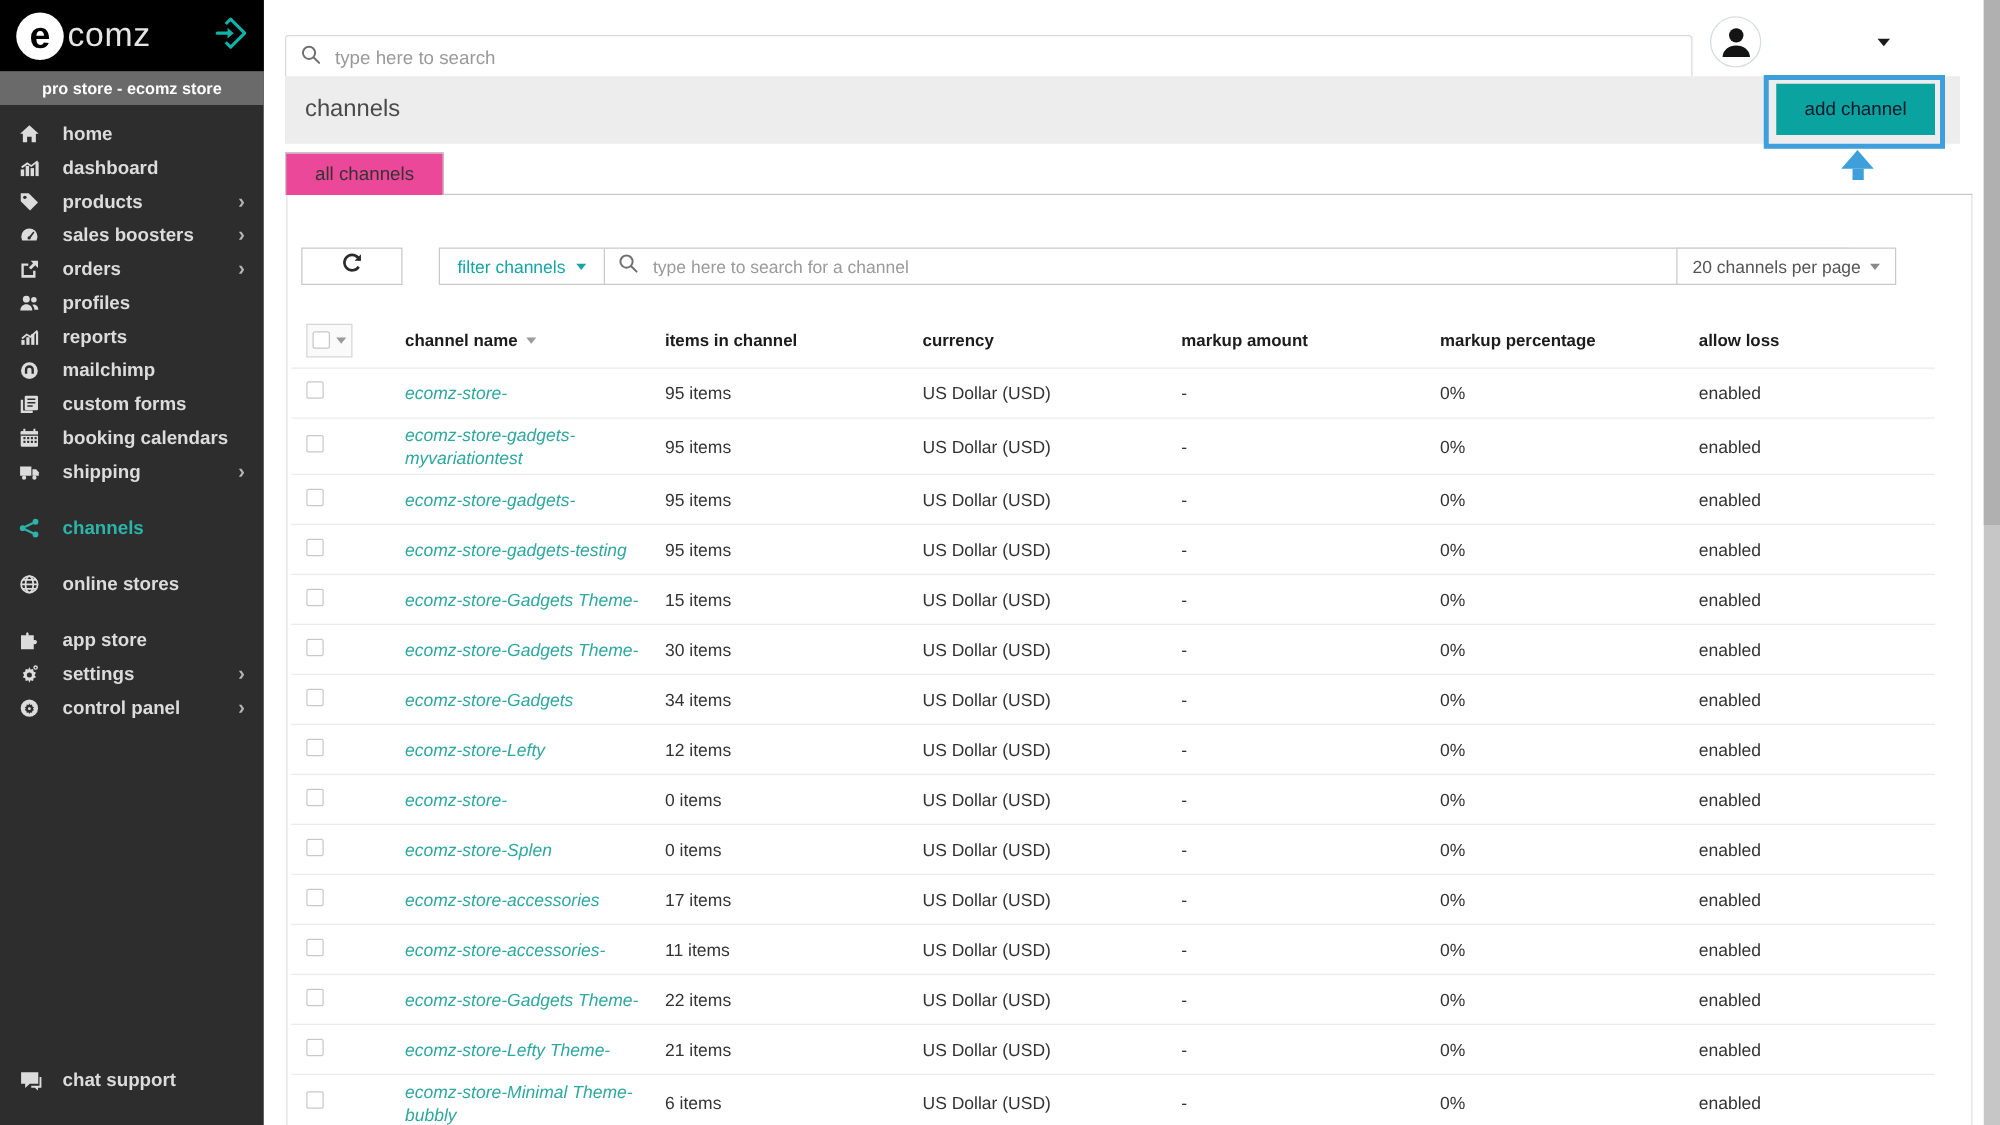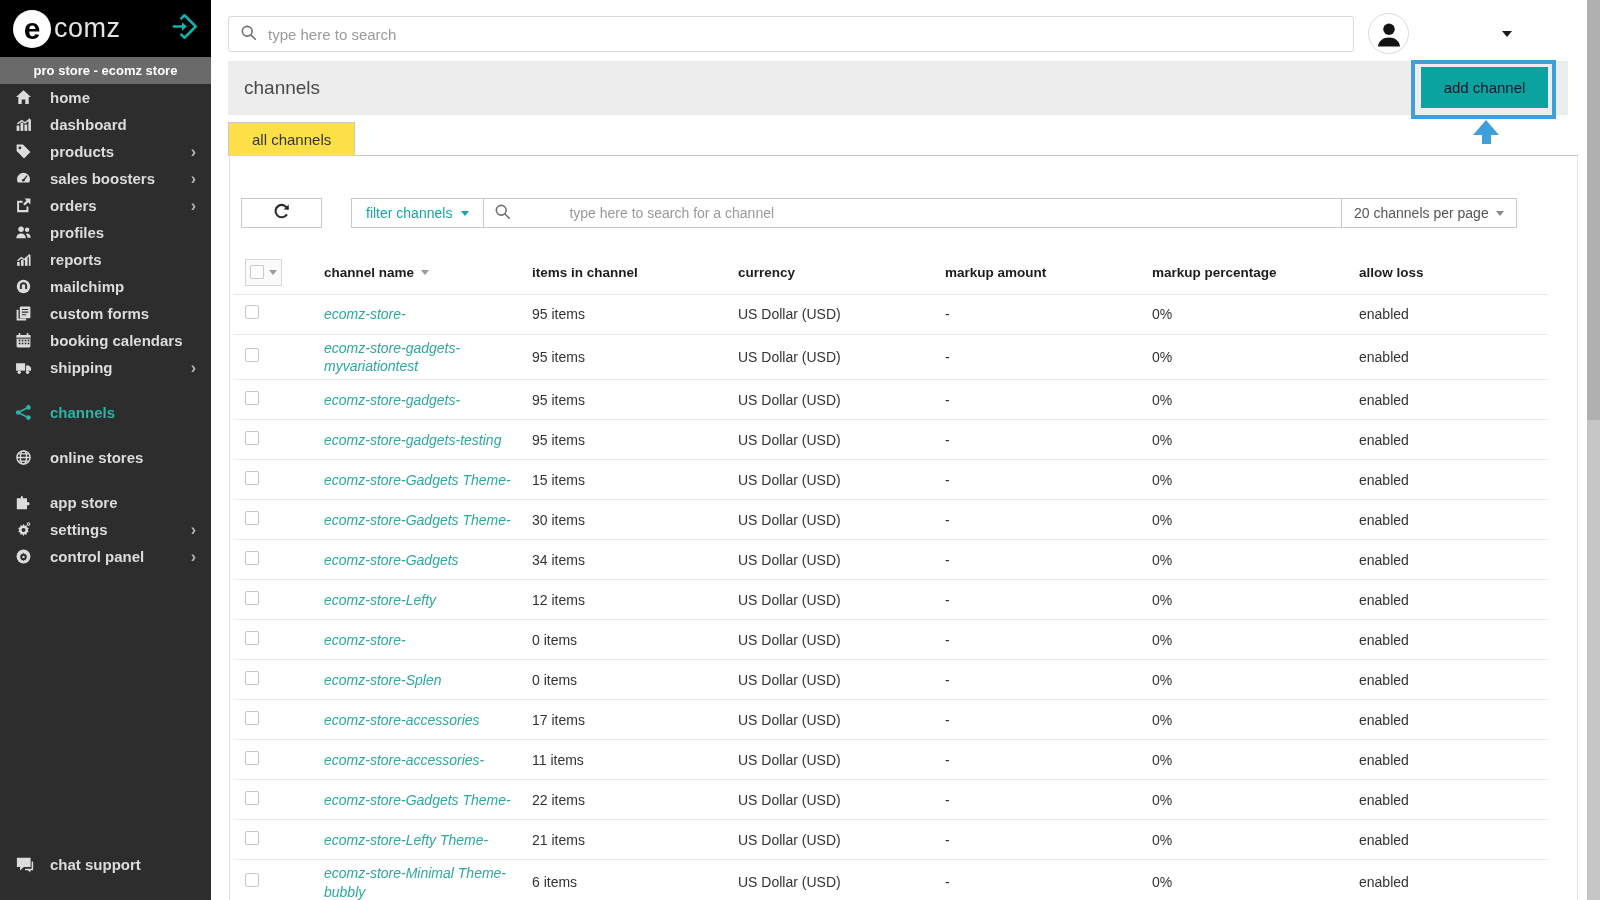--- a/index.html
+++ b/index.html
@@ -8,35 +8,35 @@
 
   
   .sidebar{position:absolute;left:0;top:0;width:211px;height:900px;background:#2e2d2d;z-index:5;}
   .logo-row{height:57px;background:#000;display:flex;align-items:center;padding:0 13px;}
   .logo-circle{width:38px;height:38px;border-radius:50%;background:#fff;color:#000;
     display:flex;align-items:center;justify-content:center;font-size:30px;font-weight:bold;line-height:1;}
   .logo-text{color:#e5e5e5;font-size:27px;margin-left:3px;letter-spacing:.5px;}
   .collapse-btn{margin-left:auto;display:flex;cursor:pointer;}
   .store-bar{height:27px;background:#6a6a6a;color:#fff;font-size:13px;font-weight:bold;
     display:flex;align-items:center;justify-content:center;}
-  .menu{}
+  .menu{padding-top:10px;}
   .side-item{height:27px;display:flex;align-items:center;padding:0 15px;color:#dcdcdc;
     font-size:15px;font-weight:600;cursor:pointer;white-space:nowrap;}
   .side-item.gap{margin-top:18px;}
   .side-item .icon{width:20px;height:18px;margin-right:15px;display:flex;align-items:center;color:inherit;}
   .side-item .icon svg{width:17px;height:17px;}
   .side-item .label{flex:0 0 auto;}
   .side-item .chev{margin-left:auto;color:#b5b5b5;font-size:16px;line-height:1;}
   .side-item.active{color:#2bb4a8;}
   .chat-item{position:absolute;bottom:22px;left:0;width:100%;height:27px;display:flex;align-items:center;
     padding:0 15px;color:#dcdcdc;font-size:15px;font-weight:600;cursor:pointer;}
   .chat-item .icon{width:20px;margin-right:15px;display:flex;color:#dcdcdc;}
 
   
-  .top-search{position:absolute;left:228px;top:16px;width:1126px;height:36px;border:1px solid #d9d9d9;
+  .top-search{position:absolute;left:228px;top:28px;width:1126px;height:36px;border:1px solid #d9d9d9;
     border-radius:3px;display:flex;align-items:center;padding:0 11px;background:#fff;}
   .top-search input,.chan-search input{border:none;outline:none;flex:1;font-size:15px;color:#333;
     font-family:"Liberation Sans",sans-serif;background:transparent;margin-left:9px;}
   .top-search input::placeholder,.chan-search input::placeholder{color:#9a9a9a;}
   .avatar{position:absolute;left:1368px;top:13px;width:41px;height:41px;border-radius:50%;
     border:1px solid #d4dde3;background:#fff;display:flex;align-items:flex-end;justify-content:center;
     overflow:hidden;cursor:pointer;}
   .caret{width:0;height:0;border-left:5px solid transparent;border-right:5px solid transparent;
     border-top:6px solid #1a1a1a;display:inline-block;}
   .top-caret{position:absolute;left:1502px;top:31px;cursor:pointer;}
@@ -48,36 +48,36 @@
   .annotation-box{position:absolute;left:1411px;top:60px;width:145px;height:59px;
     border:4px solid #3e9fdb;z-index:3;}
   .add-btn{position:absolute;left:1421px;top:67px;width:127px;height:41px;background:#0aa3a0;border:none;
     color:#0f172a;font-size:15px;font-family:"Liberation Sans",sans-serif;cursor:pointer;z-index:4;}
   .cursor-arrow{position:absolute;left:1473px;top:120px;z-index:3;width:26px;}
   .cursor-arrow .tri{width:0;height:0;border-left:13px solid transparent;border-right:13px solid transparent;
     border-bottom:15px solid #3e9fdb;}
   .cursor-arrow .tail{width:9px;height:9px;background:#3e9fdb;margin:0 auto;}
 
   
-  .tab{position:absolute;left:228px;top:122px;height:34px;background:#fde047;border:1px solid #c9c9c9;
+  .tab{position:absolute;left:228px;top:122px;height:34px;background:#ec4899;border:1px solid #c9c9c9;
     border-bottom:none;padding:0 23px;line-height:33px;font-size:15px;color:#333;z-index:2;cursor:pointer;}
   .tabs-line{position:absolute;left:228px;top:155px;width:1350px;height:1px;background:#c9c9c9;}
 
   
   .panel{position:absolute;left:229px;top:156px;width:1349px;height:744px;background:#fff;
     border-left:1px solid #e2e2e2;border-right:1px solid #e2e2e2;overflow:hidden;}
   .refresh-btn{position:absolute;left:11px;top:42px;width:81px;height:30px;border:1px solid #c9c9c9;
     background:#fff;display:flex;align-items:center;justify-content:center;cursor:pointer;}
   .filter-search{position:absolute;left:121px;top:42px;width:1128px;height:30px;border:1px solid #c9c9c9;
     display:flex;align-items:stretch;background:#fff;}
   .filter-part{display:flex;align-items:center;gap:9px;padding:0 14px;color:#16a5a5;font-size:14px;
     border-right:1px solid #c9c9c9;cursor:pointer;}
   .filter-caret{border-left:4px solid transparent;border-right:4px solid transparent;
     border-top:5px solid #16a5a5;width:0;height:0;}
-  .chan-search{flex:1;display:flex;align-items:center;padding:0 10px;gap:47px;}
+  .chan-search{flex:1;display:flex;align-items:center;padding:0 10px;}
   .chan-search input{font-size:14px;}
   .pagesize{position:absolute;left:1111px;top:42px;width:176px;height:30px;border:1px solid #c9c9c9;
     display:flex;align-items:center;padding:0 12px;font-size:14px;color:#555;cursor:pointer;background:#fff;}
   .pagesize .caret2{margin-left:auto;border-left:4px solid transparent;border-right:4px solid transparent;
     border-top:5px solid #8a8a8a;width:0;height:0;}
 
   
   .dtable{position:absolute;left:3px;top:94px;width:1315px;}
   .thead,.trow{display:grid;grid-template-columns:91px 208px 206px 207px 207px 207px 189px;align-items:center;}
   .thead{min-height:45px;border-bottom:1px solid #e9e9e9;font-size:13.5px;font-weight:bold;color:#1c1c1c;}

